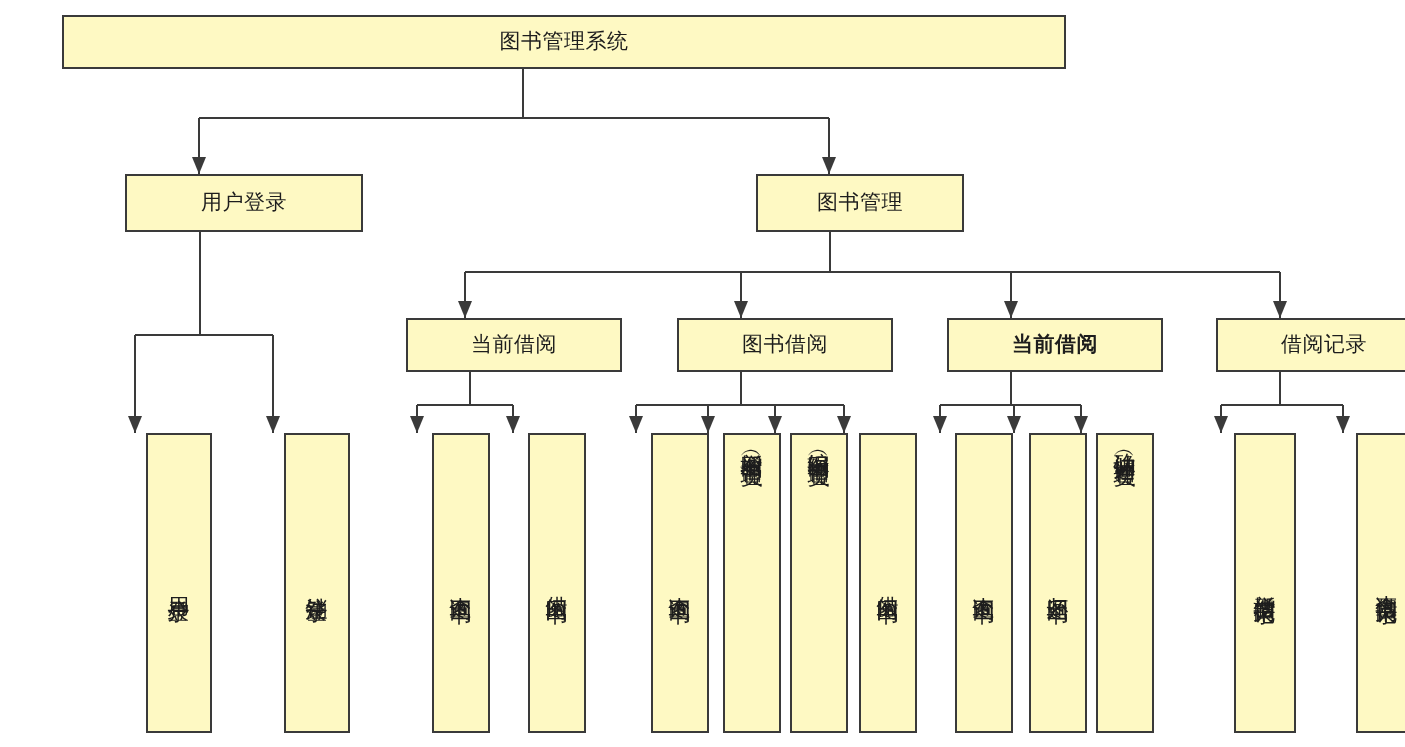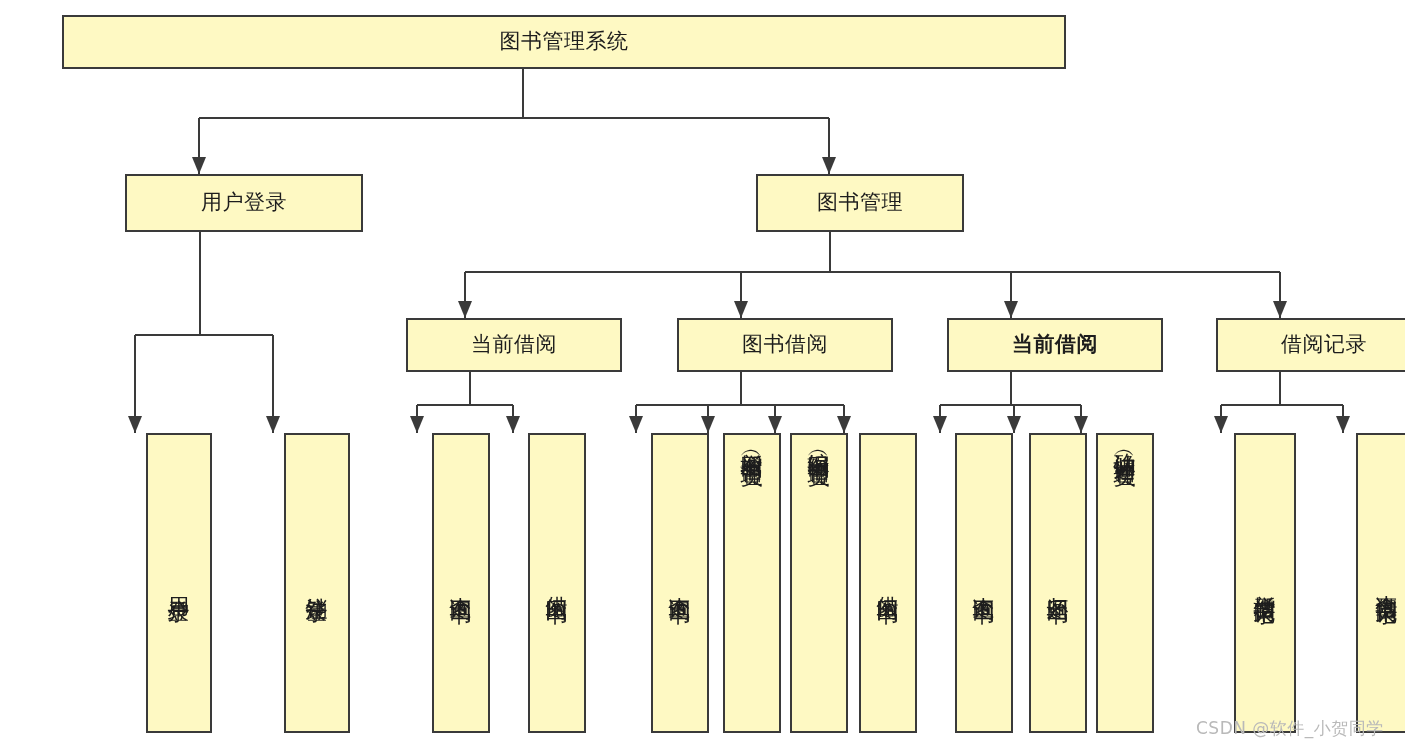--- a/index.html
+++ b/index.html
@@ -181,14 +181,13 @@
       <div class="node vertical" style="left: 1052px; top: 433px; width: 58px; height: 300px; border-color: rgb(58, 58, 58);">
         <span class="label" style="color: rgb(29, 29, 29);">确认归还（管理员）</span>
       </div>
       <div class="node vertical centered" style="left: 1190px; top: 433px; width: 62px; height: 300px; border-color: rgb(58, 58, 58);">
         <span class="label" style="color: rgb(29, 29, 29);">新增借阅记录</span>
       </div>
       <div class="node vertical centered" style="left: 1312px; top: 433px; width: 62px; height: 300px; border-color: rgb(58, 58, 58);">
         <span class="label" style="color: rgb(29, 29, 29);">查询借阅记录</span>
       </div>
     </div>
-  <div class="watermark" style="left: 1196px; top: 717px; color: rgb(185, 185, 185);">CSDN @软件_小贺同学</div>
 </div>
 
 </body></html>

